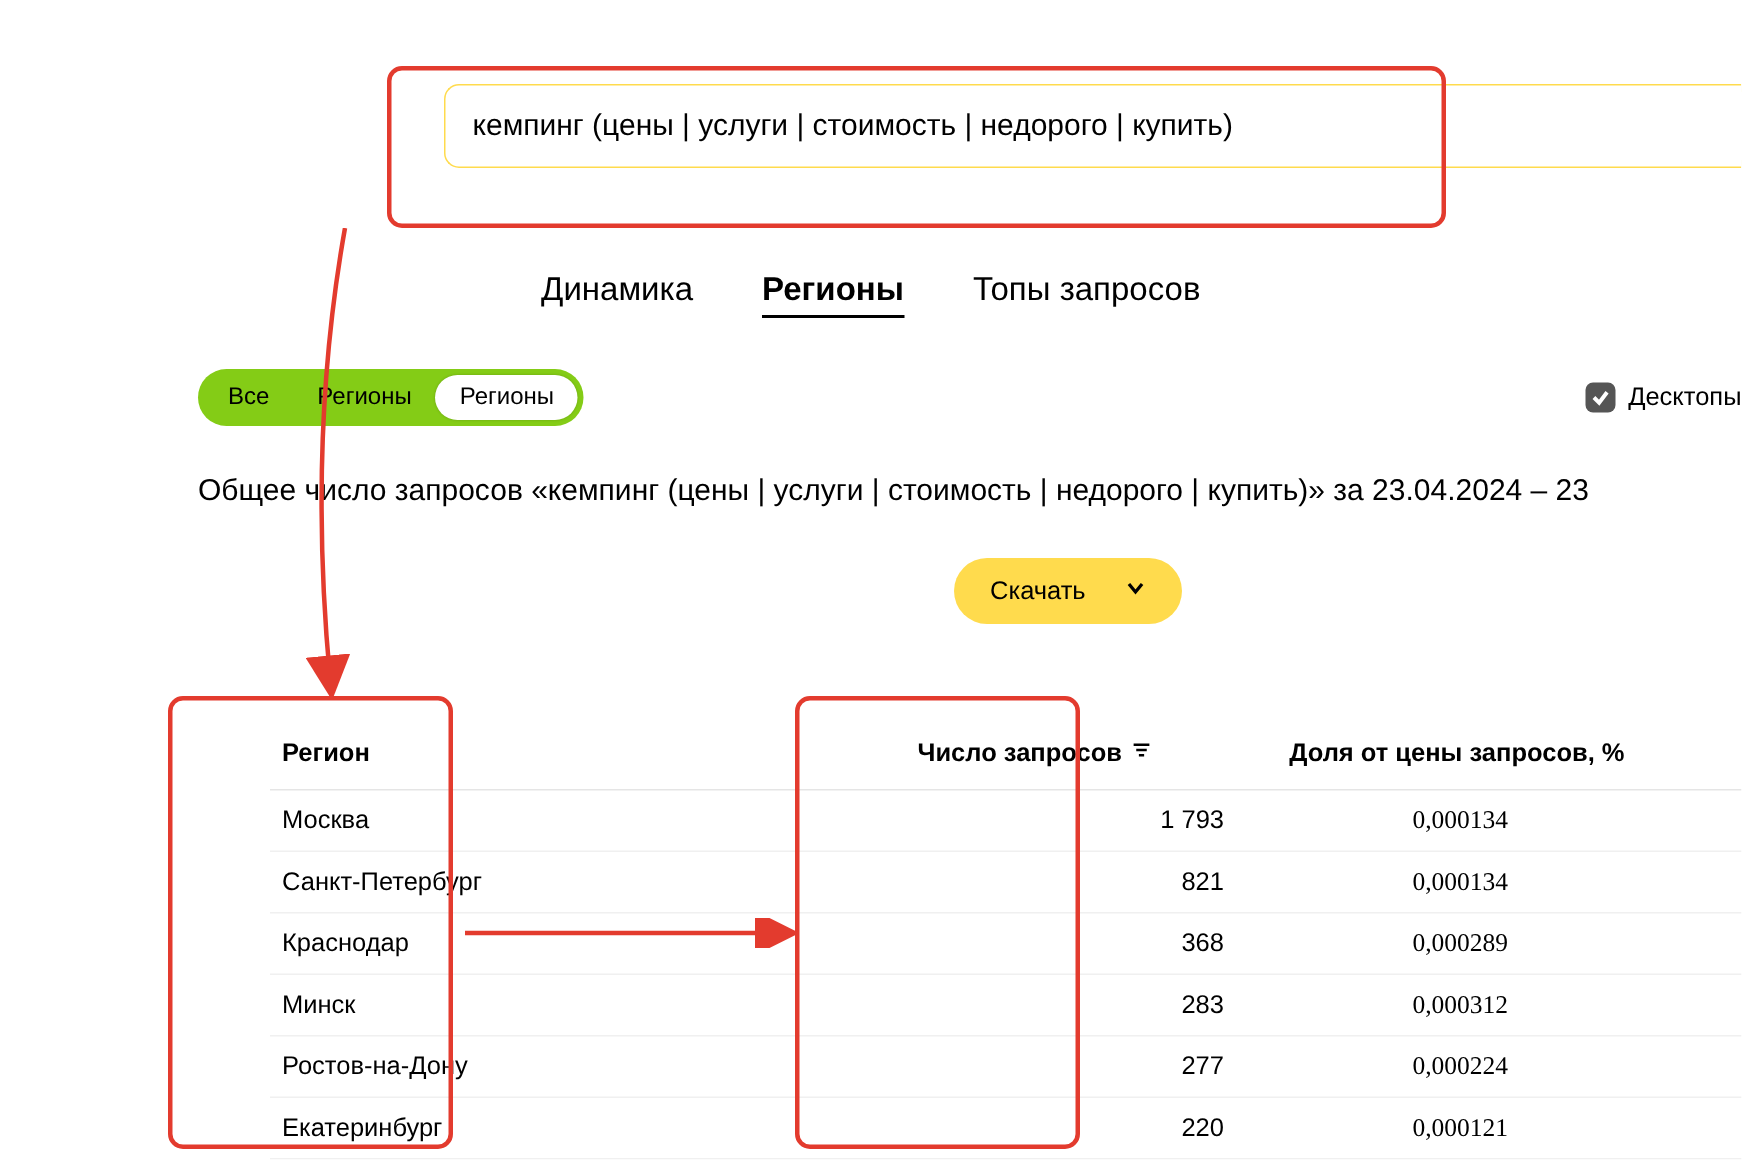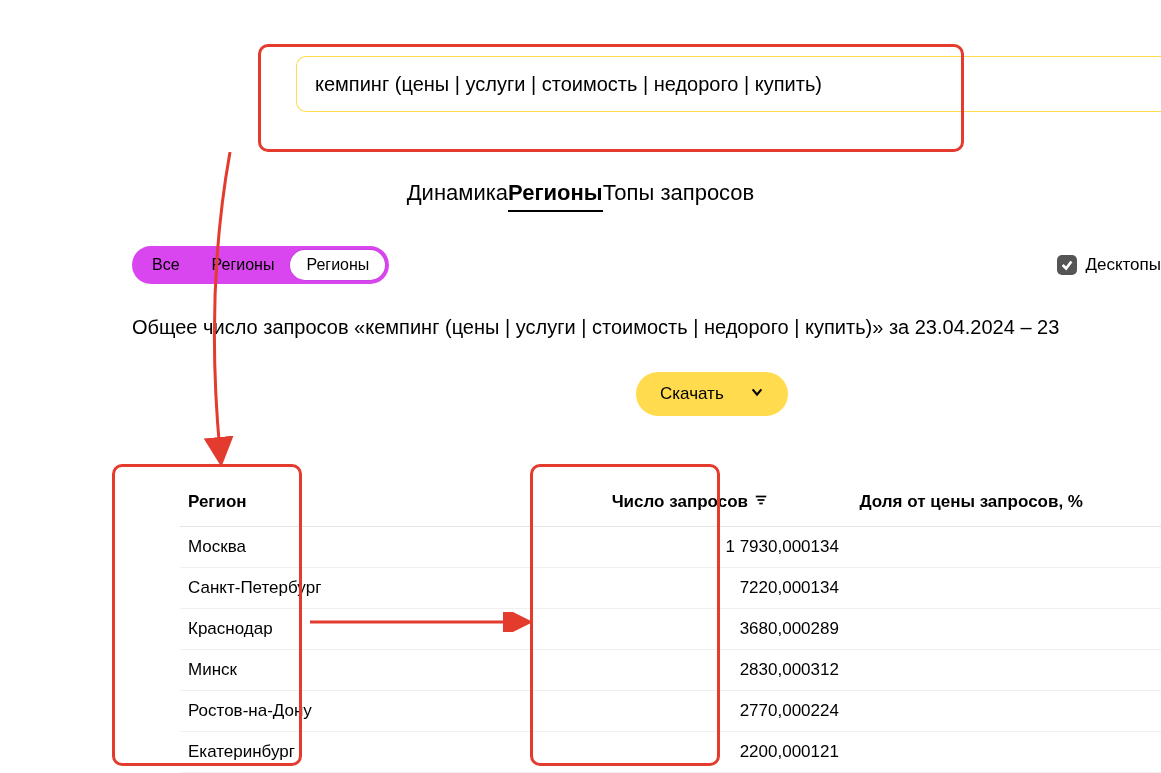--- a/index.html
+++ b/index.html
@@ -29,35 +29,36 @@
       outline: none;
       background: #fff;
     }
     .tabs {
       position: absolute;
       top: 180px;
       left: 0;
       right: 0;
       display: flex;
       justify-content: center;
+      gap: 46px;
       font-size: 22px;
     }
     .tab { cursor: pointer; padding-bottom: 4px; }
     .tab.active { font-weight: 600; border-bottom: 2px solid #000; }
     .filter-row {
       position: absolute;
       top: 246px;
       left: 132px;
       right: 0;
       display: flex;
       align-items: center;
     }
     .seg {
       display: flex;
-      background: #d946ef;
+      background: #84cc16;
       border-radius: 20px;
       padding: 4px;
       font-size: 16px;
       justify-content: space-between;
     }
     .seg-item {
       padding: 6px 16px;
       border-radius: 18px;
       cursor: pointer;
     }
@@ -105,25 +106,25 @@
       right: 0;
       font-size: 17px;
       margin-left: 48px;
     }
     .thead, .trow {
       display: grid;
       grid-template-columns: 400px 180px 1fr;
       align-items: center;
     }
     .thead { font-weight: 600; padding: 14px 8px; border-bottom: 1px solid #e5e5e5; }
-    .trow { padding: 10px 8px; border-bottom: 1px solid #f0f0f0; }
+    .trow { padding: 10px 8px; border-bottom: 1px solid #f0f0f0; gap: 48px; }
     .th-requests { text-align: right; display: flex; align-items: flex-end; gap: 6px; justify-content: flex-end; }
     .th-share { text-align: right; padding-right: 70px; }
     .cell-requests { text-align: right; }
-    .cell-share { text-align: left; padding-right: 70px; }
+    .cell-share { text-align: center; padding-right: 70px; font-family: Liberation Serif, serif; }
     .sort-icon { width: 14px; height: 14px; }
     
     .hl {
       position: absolute;
       border: 3px solid #e33b2e;
       border-radius: 10px;
       pointer-events: none;
     }
     .hl1 { left: 258px; top: 44px; width: 706px; height: 108px; }
     .hl2 { left: 112px; top: 464px; width: 190px; height: 302px; }
@@ -188,21 +189,21 @@
     <div class="th-share">Доля от цены запросов, %</div>
   </div>
   <div id="tbody">
       <div class="trow">
         <div>Москва</div>
         <div class="cell-requests">1 793</div>
         <div class="cell-share">0,000134</div>
       </div>
       <div class="trow">
         <div>Санкт-Петербург</div>
-        <div class="cell-requests">722</div>
+        <div class="cell-requests">821</div>
         <div class="cell-share">0,000134</div>
       </div>
       <div class="trow">
         <div>Краснодар</div>
         <div class="cell-requests">368</div>
         <div class="cell-share">0,000289</div>
       </div>
       <div class="trow">
         <div>Минск</div>
         <div class="cell-requests">283</div>

